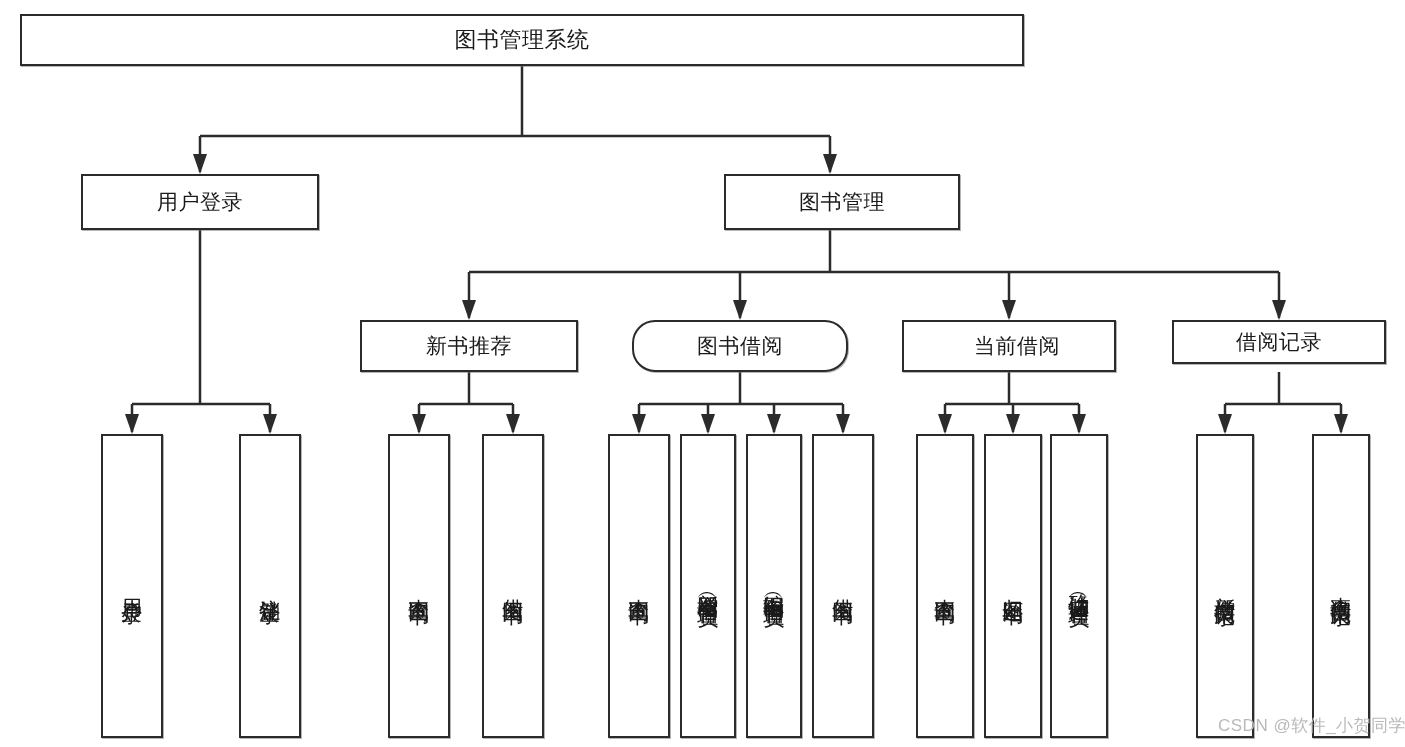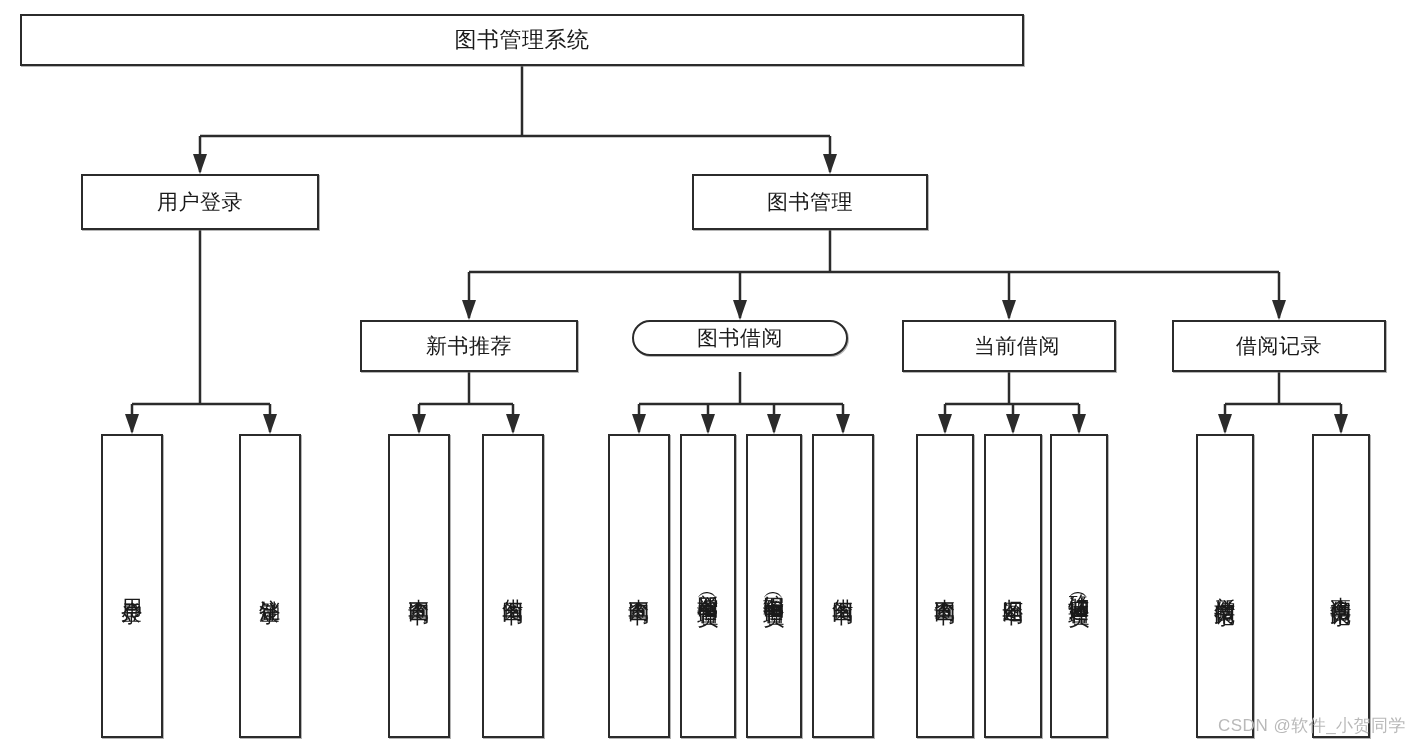--- a/index.html
+++ b/index.html
@@ -122,33 +122,33 @@
       <line x1="1341" y1="404" x2="1341" y2="432" stroke="#2b2b2b" stroke-width="2.5"></line>
       <polygon points="1334,414 1348,414 1341,434" fill="#2b2b2b"></polygon>
     </svg>
   <div id="nodes">
       <div class="node horizontal root" style="left: 20px; top: 14px; width: 1004px; height: 52px;">
         <span class="label">图书管理系统</span>
       </div>
       <div class="node horizontal" style="left: 81px; top: 174px; width: 238px; height: 56px;">
         <span class="label">用户登录</span>
       </div>
-      <div class="node horizontal" style="left: 692px; top: 174px; width: 236px; height: 56px;">
+      <div class="node horizontal" style="left: 724px; top: 174px; width: 236px; height: 56px;">
         <span class="label">图书管理</span>
       </div>
       <div class="node horizontal" style="left: 360px; top: 320px; width: 218px; height: 52px;">
         <span class="label">新书推荐</span>
       </div>
-      <div class="node horizontal" style="left: 632px; top: 320px; width: 216px; height: 36px; border-radius: 23px;">
+      <div class="node horizontal" style="left: 632px; top: 320px; width: 216px; height: 52px; border-radius: 23px;">
         <span class="label">图书借阅</span>
       </div>
       <div class="node horizontal" style="left: 902px; top: 320px; width: 214px; height: 52px; padding-left: 16px;">
         <span class="label">当前借阅</span>
       </div>
-      <div class="node horizontal" style="left: 1172px; top: 320px; width: 214px; height: 52px;">
+      <div class="node horizontal" style="left: 1172px; top: 320px; width: 214px; height: 44px;">
         <span class="label">借阅记录</span>
       </div>
       <div class="node vertical" style="left: 101px; top: 434px; width: 62px; height: 304px;">
         <span class="label">用户登录</span>
       </div>
       <div class="node vertical" style="left: 239px; top: 434px; width: 62px; height: 304px;">
         <span class="label">注销登录</span>
       </div>
       <div class="node vertical" style="left: 388px; top: 434px; width: 62px; height: 304px;">
         <span class="label">查询图书</span>

